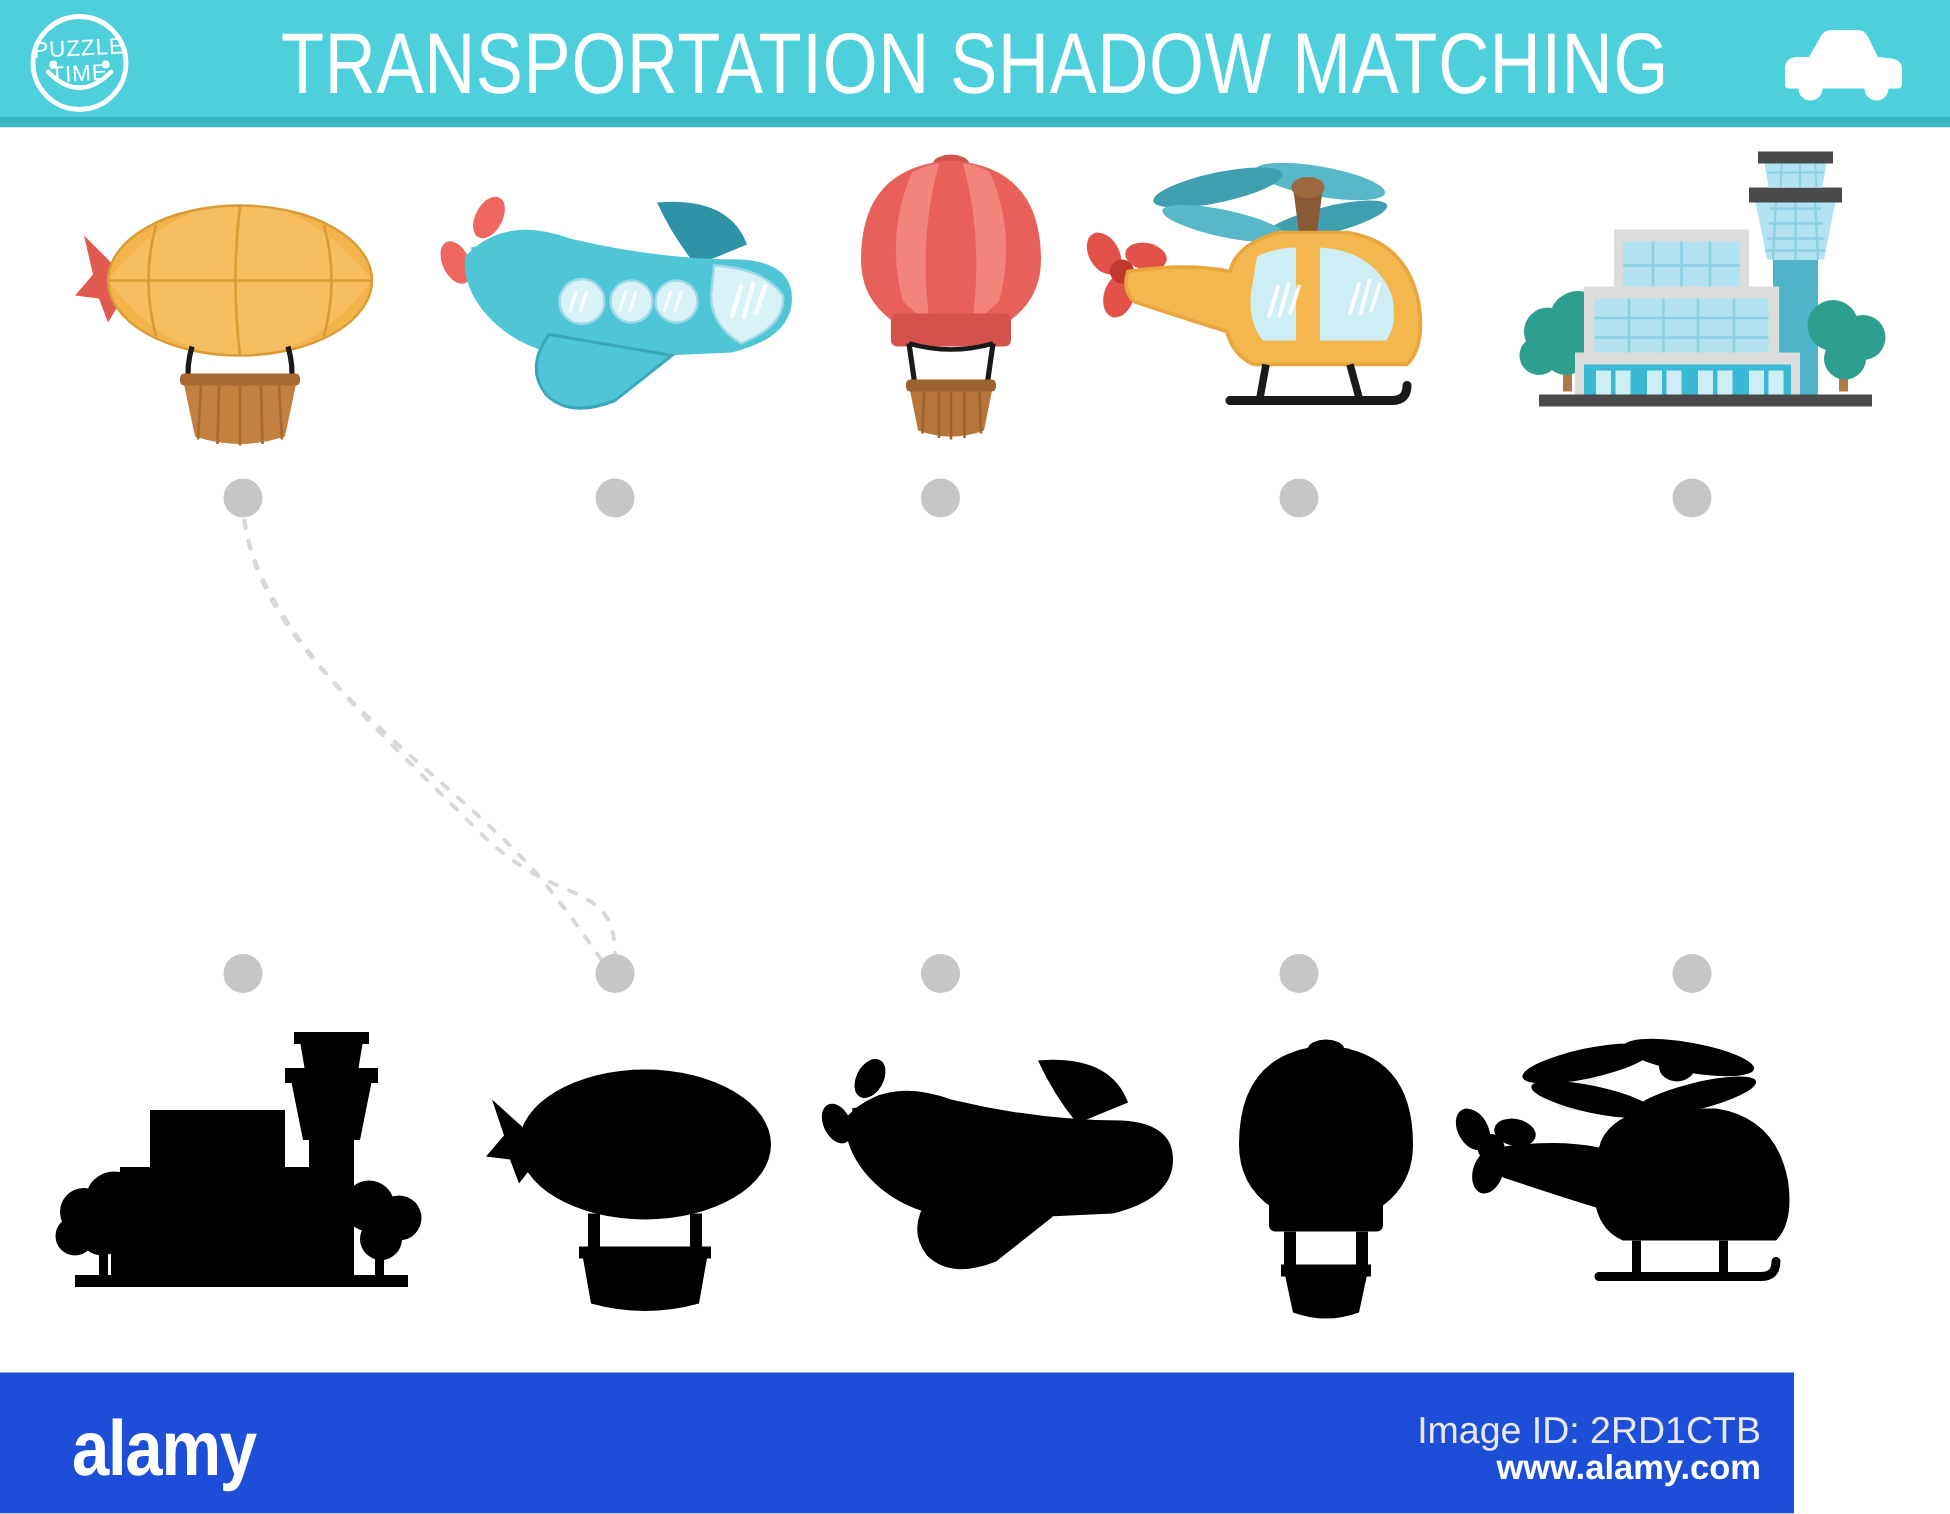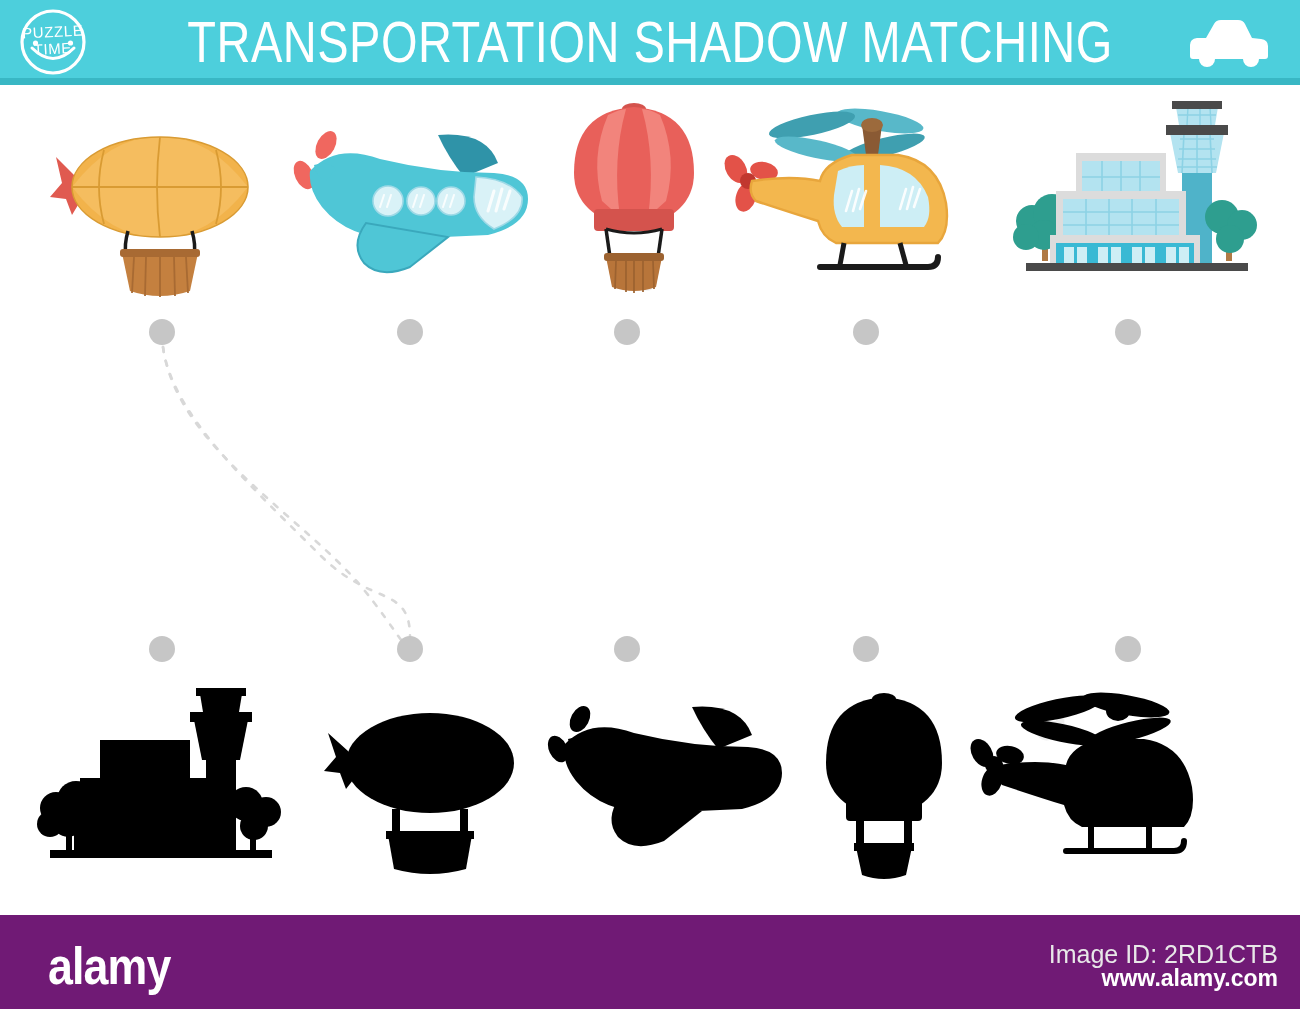--- a/index.html
+++ b/index.html
@@ -65,22 +65,22 @@
     transform:translate(-50%,-50%);
   }
 
   #connector{
     position:absolute;left:0;top:0;width:1300px;height:830px;
     pointer-events:none;
   }
 
   
   #footer{
-    position:absolute;left:0;top:915px;width:1300px;height:94px;
-    background:#701a75;
+    position:absolute;left:0;top:915px;width:1196px;height:94px;
+    background:#1d4ed8;
   }
   #alamy-wordmark{
     position:absolute;left:48px;top:21px;
     color:#ffffff;
     font-size:52px;
     font-weight:700;
     letter-spacing:-1px;
     font-family:"Liberation Sans", sans-serif;
     transform:scaleX(0.86);
     transform-origin:left top;

